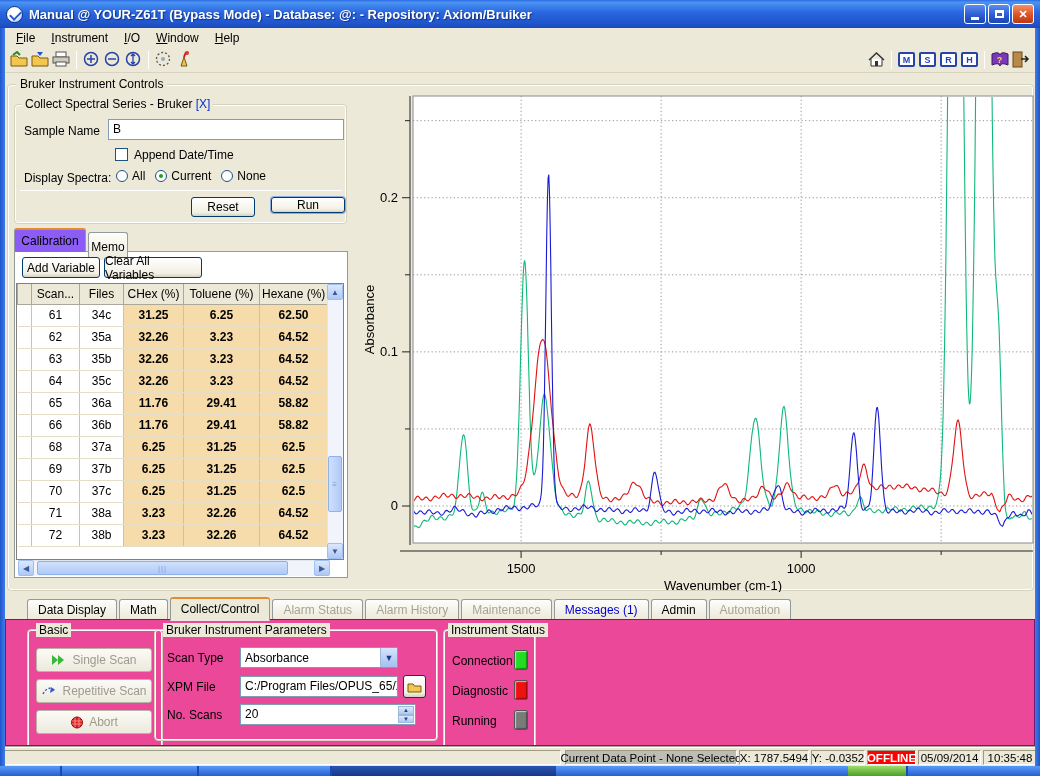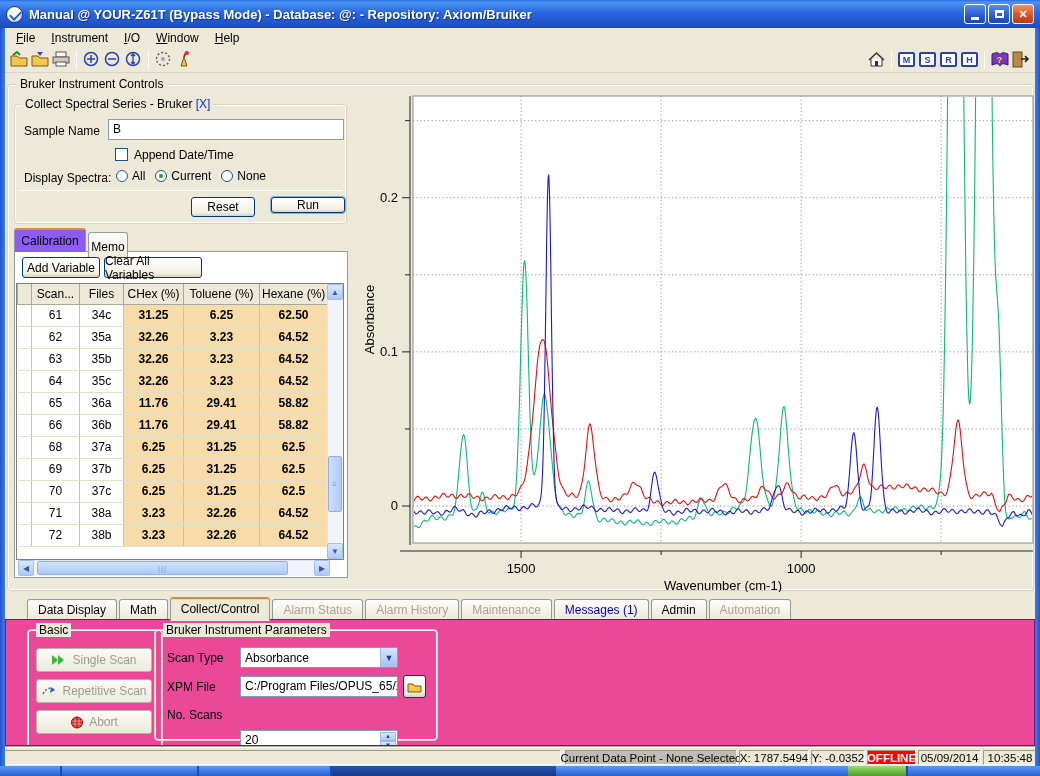--- a/index.html
+++ b/index.html
@@ -458,29 +458,41 @@
         <span class="arrow">▼</span>
       </div>
       <div class="field-label" style="left:12px;top:50px;">XPM File</div>
       <div class="textinput" style="left:85px;top:46px;width:158px;height:21px;white-space:nowrap;overflow:hidden;">C:/Program Files/OPUS_65/XP</div>
       <div class="xpbtn" style="left:248px;top:45px;width:23px;height:23px;">
         <svg width="15" height="12">
             <path d="M1 3 h5 l1.5 2 h6.5 v6 h-13 z" fill="#f3c64e" stroke="#7a5a10"></path>
           </svg>
       </div>
       <div class="field-label" style="left:12px;top:78px;">No. Scans</div>
-      <div class="textinput" style="left:85px;top:74px;width:158px;height:21px;margin-top:26px;">
+      <div class="textinput" style="left:85px;top:74px;width:176px;height:21px;">
         <span>20</span>
         <span class="spin">
             <div>▲</div>
             <div>▼</div>
           </span>
       </div>
     </div>
 
+    <div style="position:absolute;left:437px;top:9px;width:93px;height:130px;" class="groupbox">
+      <div class="grouplabel" style="left:4px;top:-7px;">Instrument Status</div>
+      <div id="statuslights">
+          <div class="field-label" style="left: 8px; top: 24px;">Connection</div>
+          <div class="light" style="left: 70px; top: 20px; background: rgb(34, 221, 34);"></div>
+          <div class="field-label" style="left: 8px; top: 54px;">Diagnostic</div>
+          <div class="light" style="left: 70px; top: 50px; background: rgb(238, 17, 17);"></div>
+          <div class="field-label" style="left: 8px; top: 84px;">Running</div>
+          <div class="light" style="left: 70px; top: 80px; background: rgb(122, 122, 122);"></div>
+        </div>
+
+    </div>
   </div>
 
   <div class="statusbar">
     <div class="scell" style="left:3px;width:558px;"></div>
     <div class="scell gray" style="left:565px;width:172px;">Current Data Point - None Selected</div>
     <div class="scell" style="left:739px;width:70px;">X: 1787.5494</div>
     <div class="scell" style="left:811px;width:54px;">Y: -0.0352</div>
     <div class="scell offline" style="left:867px;width:49px;">OFFLINE</div>
     <div class="scell" style="left:918px;width:63px;">05/09/2014</div>
     <div class="scell" style="left:983px;width:54px;">10:35:48</div>

